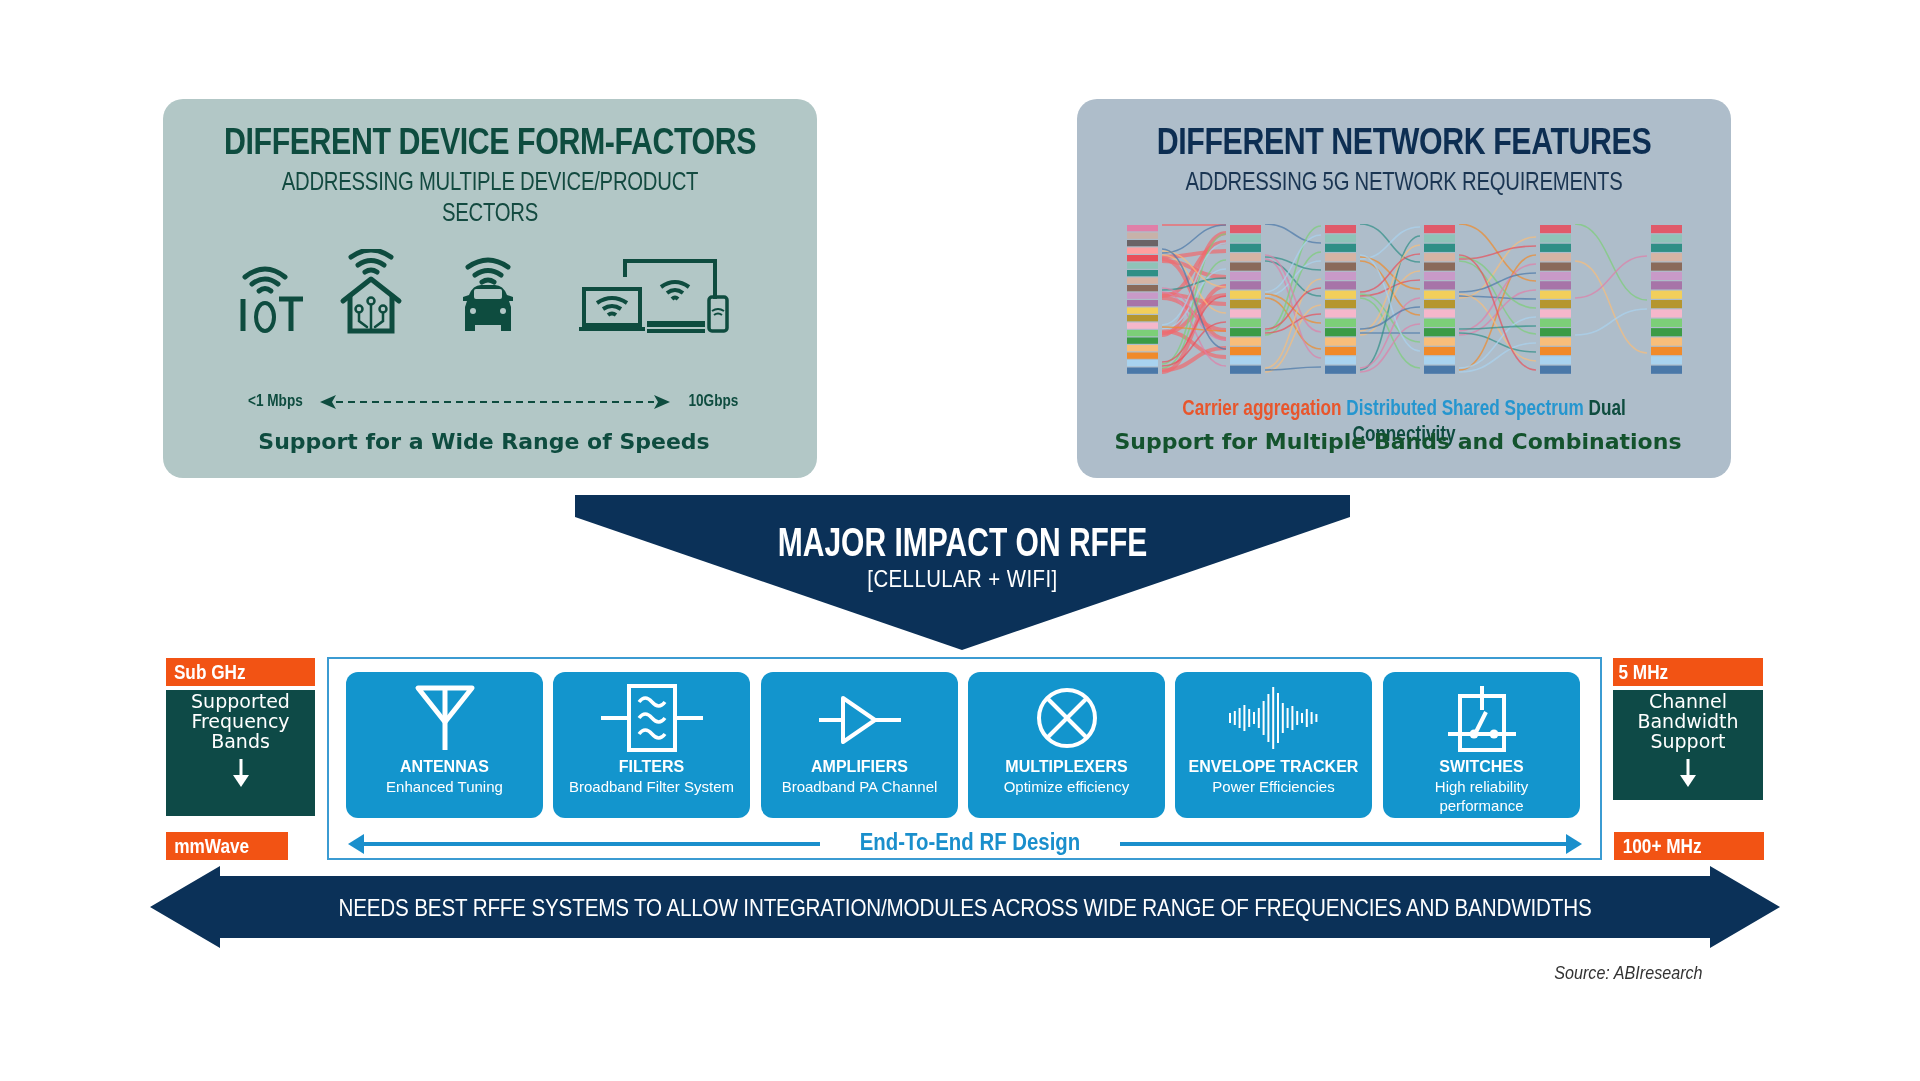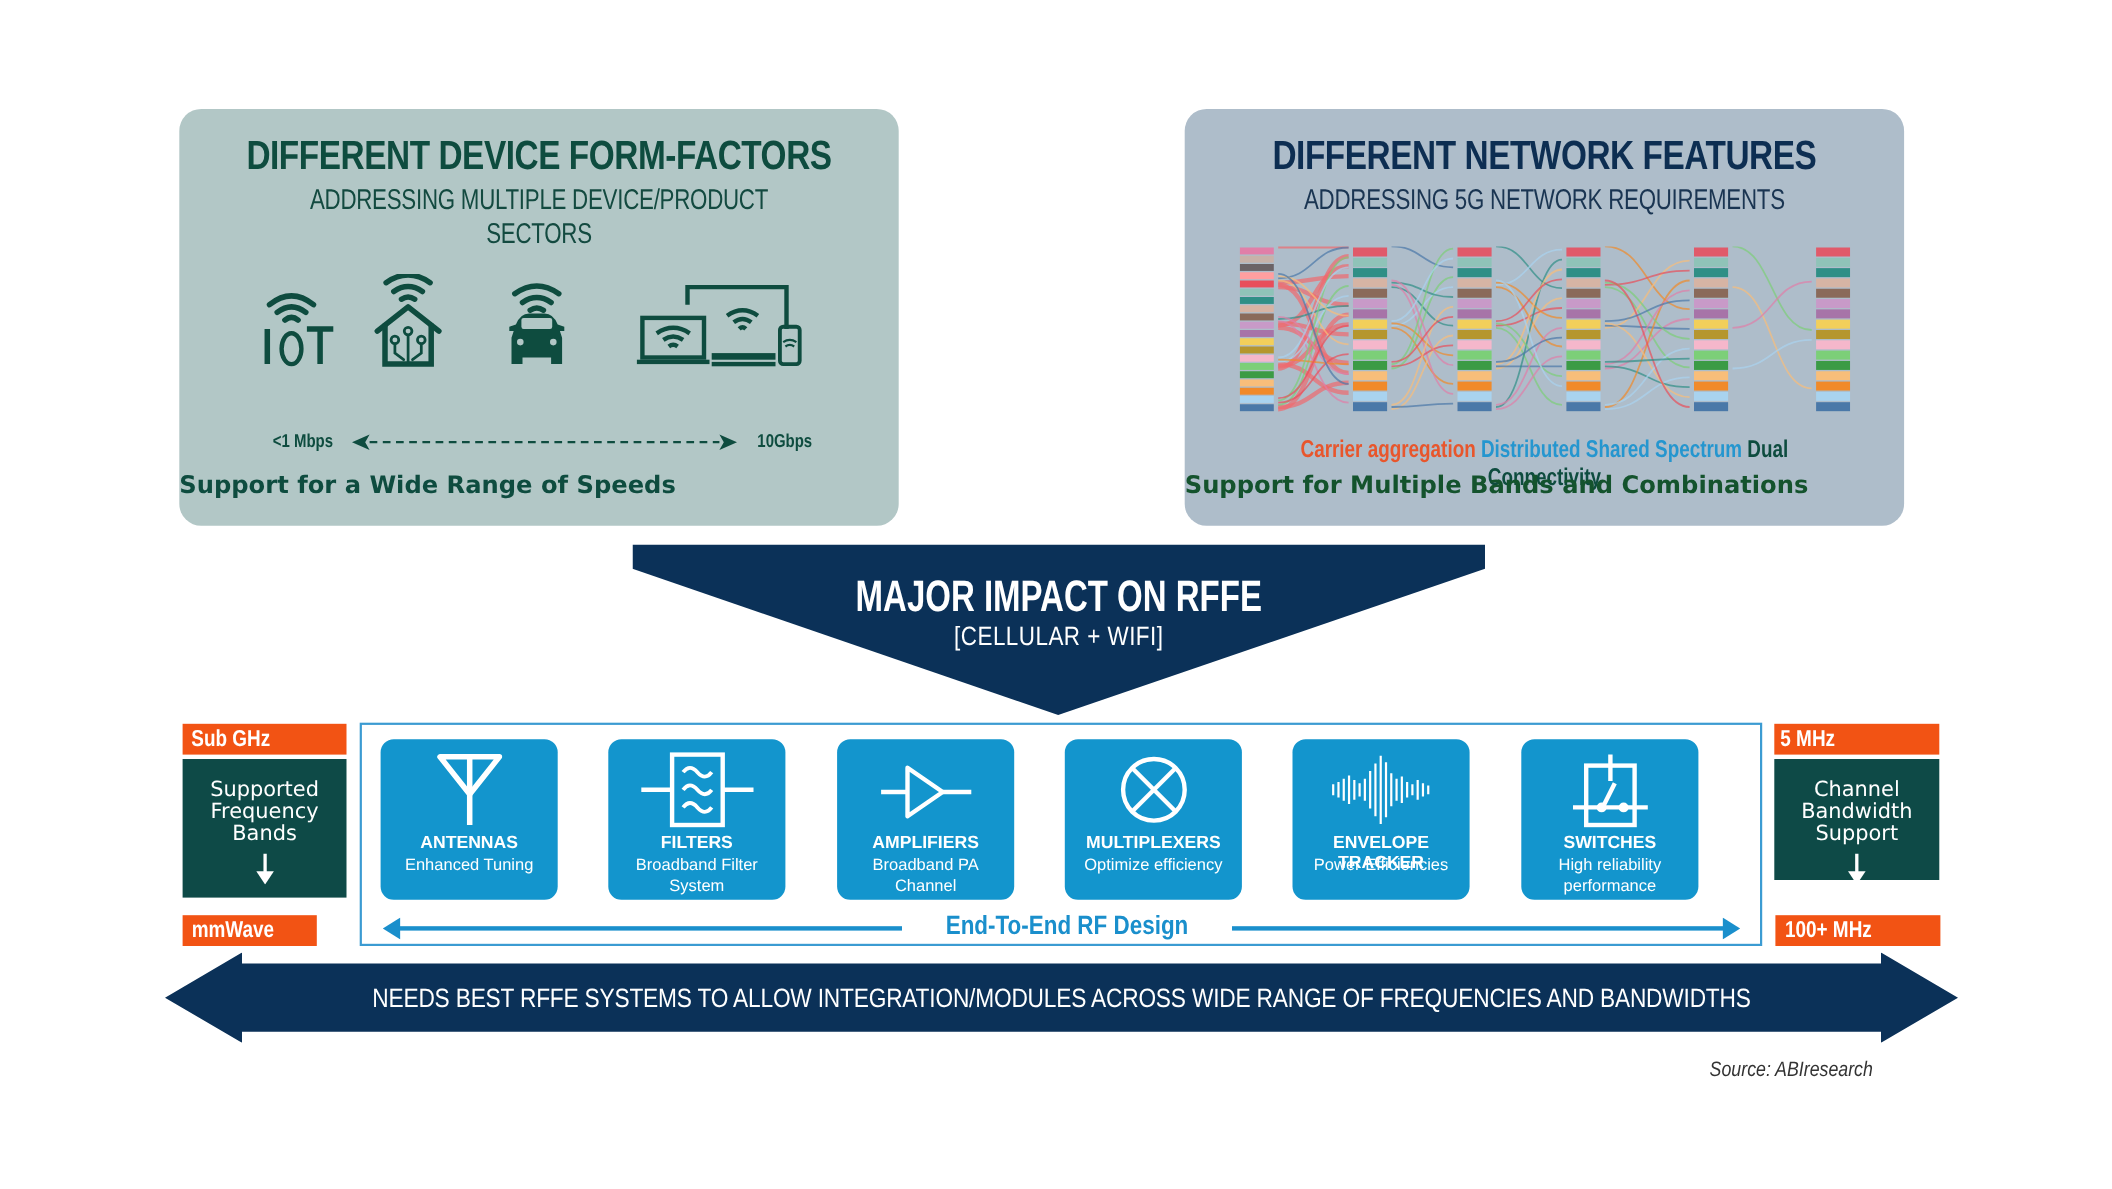--- a/index.html
+++ b/index.html
@@ -14,46 +14,46 @@
   .p-sub { position:absolute; left:0; right:0; text-align:center; font-size:26px; transform:scaleX(0.78); letter-spacing:-0.3px; }
   .panel-left .p-title { top:22px; color:#0e4c3f; }
   .panel-left .p-sub { top:67px; color:#134a40; }
   .panel-right .p-title { top:22px; color:#0d2e52; }
   .panel-right .p-sub { top:67px; color:#1a3552; }
 
   .icon-row { position:absolute; top:150px; left:70px; }
   .speed-row { position:absolute; top:290px; left:85px; width:490px; height:24px; color:#0e4c3f; font-weight:bold; font-size:17px; }
   .speed-min { position:absolute; left:0; top:2px; transform:scaleX(0.8); transform-origin:left; }
   .speed-max { position:absolute; right:0; top:2px; transform:scaleX(0.8); transform-origin:right; }
-  .p-foot { position:absolute; left:0; right:12px; text-align:left; font-family:"DejaVu Sans", sans-serif; font-weight:bold; font-size:22px; }
+  .p-foot { position:absolute; left:0; right:12px; text-align:center; font-family:"DejaVu Sans", sans-serif; font-weight:bold; font-size:22px; }
   .panel-left .p-foot { top:330px; color:#0e4c3f; }
   .panel-right .p-foot { top:330px; color:#14532d; }
 
   .features { position:absolute; top:296px; left:0; right:0; text-align:center; font-weight:bold; font-size:22px; transform:scaleX(0.78); }
   .feat-ca { color:#e8562c; }
   .feat-dss { color:#2596cf; }
   .feat-dc { color:#0e4c3f; }
 
   .sankey { position:absolute; left:50px; top:125px; }
 
   
   .banner { position:absolute; left:575px; top:495px; width:775px; height:155px; }
   .banner-title { position:absolute; left:575px; width:775px; top:520px; text-align:center; color:#ffffff; font-weight:bold; font-size:40px; transform:scaleX(0.75); }
   .banner-sub { position:absolute; left:575px; width:775px; top:565px; text-align:center; color:#ffffff; font-size:24px; transform:scaleX(0.85); letter-spacing:0.5px; }
 
   
   .tag { position:absolute; background:#f25314; color:#ffffff; font-weight:bold; font-size:21px; text-align:left; line-height:28px; height:28px; }
   .tag span { display:inline-block; transform:scaleX(0.82); }
   .side-box { position:absolute; background:#0e4a47; color:#ffffff; text-align:center; font-family:"DejaVu Sans", sans-serif; font-size:19px; line-height:20px; }
-  .side-box .txt { padding-top:18px;text-align:center; }
+  .side-box .txt { padding-top:1px;text-align:center; }
   .side-box .arrow { margin-top:8px; }
 
   
   .outline { position:absolute; left:327px; top:657px; width:1275px; height:203px; border:2px solid #3b9bd2; box-sizing:border-box; background:#ffffff; }
-  .card { position:absolute; top:672px; width:161px; height:146px; background:#1395cd; border-radius:12px; color:#ffffff; text-align:center; }
+  .card { position:absolute; top:672px; width:197px; height:146px; background:#1395cd; border-radius:12px; color:#ffffff; text-align:center; }
   .card .ic { position:absolute; left:0; right:0; top:10px; height:70px; display:flex; justify-content:center; }
   .card .name { position:absolute; left:0; right:0; top:86px; font-weight:bold; font-size:16px; }
   .card .desc { position:absolute; left:4px; right:4px; top:105px; font-size:15px; line-height:19px; }
 
   .e2e-line { position:absolute; top:842px; height:4px; background:#1a8fcc; }
   .e2e-label { position:absolute; left:820px; width:300px; top:828px; text-align:center; color:#1a8fcc; font-weight:bold; font-size:24px; transform:scaleX(0.85); }
 
   
   .bottom-arrow { position:absolute; left:150px; top:866px; width:1630px; height:82px; }
   .bottom-text { position:absolute; left:150px; width:1630px; top:894px; text-align:center; color:#ffffff; font-size:24px; transform:scaleX(0.86); letter-spacing:-0.2px; }

